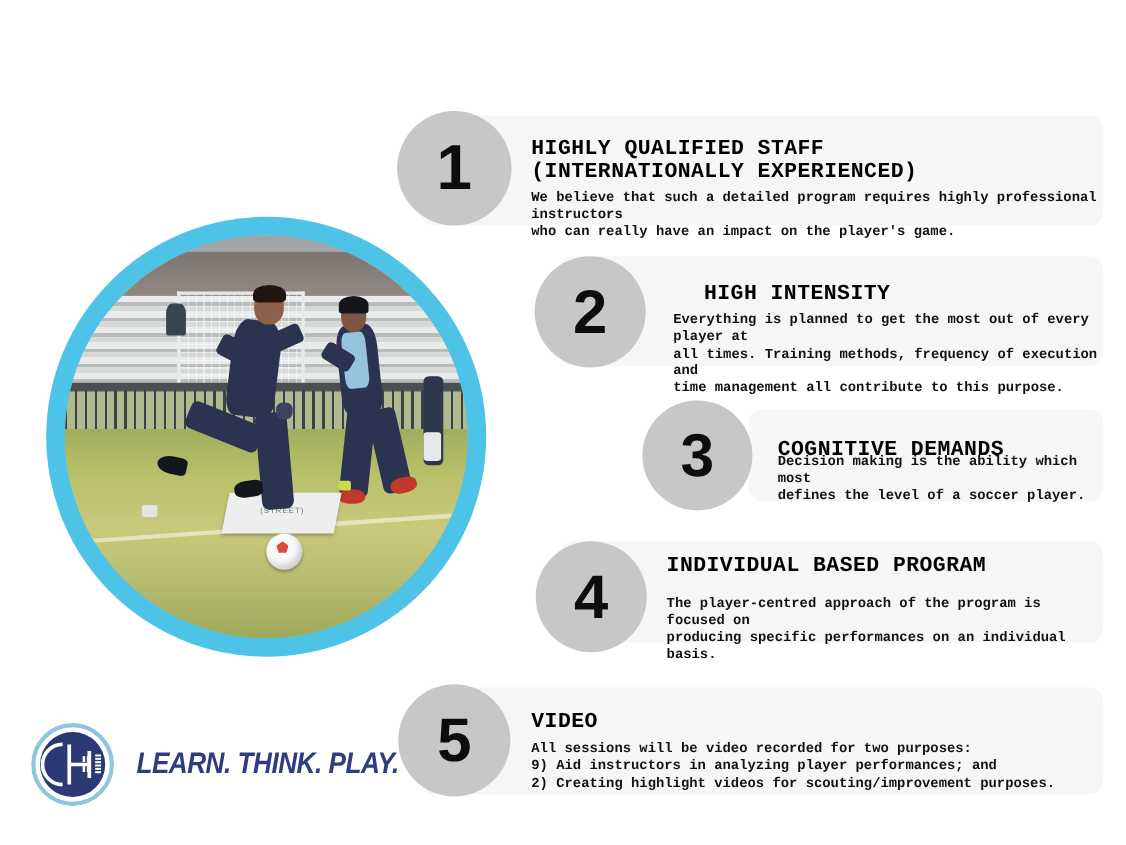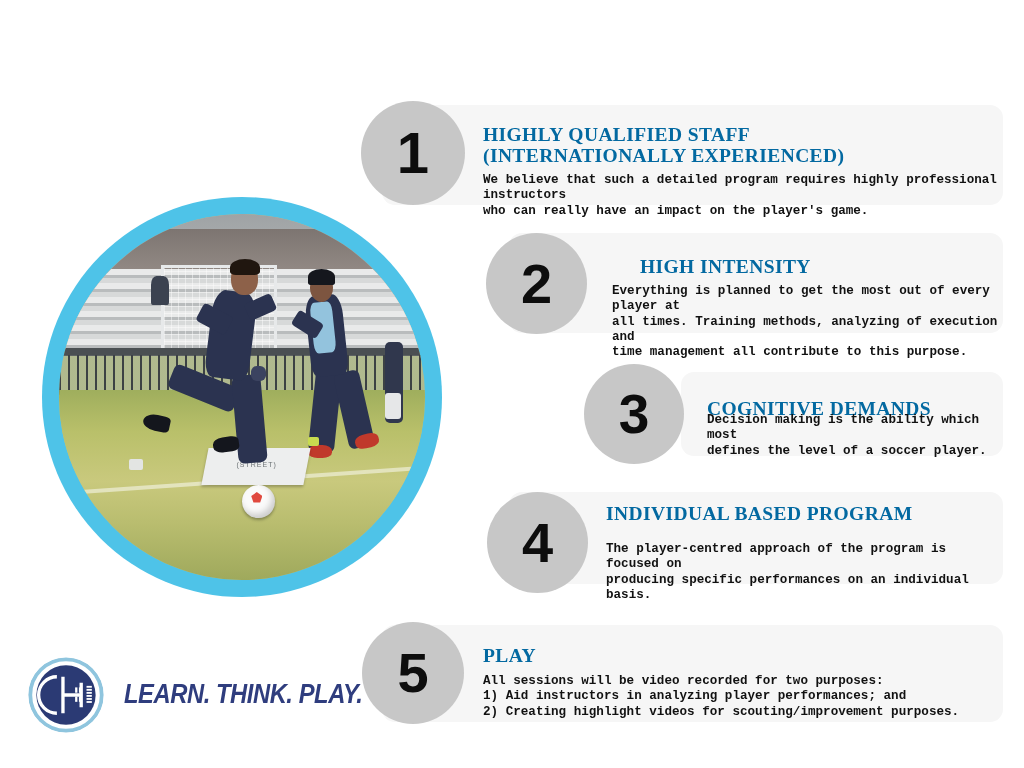--- a/index.html
+++ b/index.html
@@ -140,25 +140,25 @@
     display: flex;
     align-items: center;
     justify-content: center;
     font-family: "Liberation Sans", sans-serif;
     font-weight: 700;
     color: #0d0d0d;
     line-height: 1;
   }
   .benefit-title {
     position: absolute;
-    font-family: Liberation Serif, serif;
+    font-family: Liberation Mono, monospace;
     font-weight: 700;
     font-size: 19.5px;
     letter-spacing: 0.4px;
-    color: #0369a1;
+    color: #000000;
     line-height: 1.07;
     white-space: pre-line;
   }
   .benefit-body {
     position: absolute;
     font-family: Liberation Mono, monospace;
     font-weight: 700;
     font-size: 12.6px;
     color: #111111;
     line-height: 1.22;
@@ -257,21 +257,21 @@
 who can really have an impact on the player's game.</div>
 </div>
 
 <div class="row">
   <div class="card" style="left:509px; top:233px; width:494px; height:100px;"></div>
   <div class="numcircle" style="left:486px; top:233px; width:101px; height:101px; font-size:56px;">
     <span>2</span>
   </div>
   <div class="benefit-title" style="left:640px; top:257px; width:390px;">HIGH INTENSITY</div>
   <div class="benefit-body" style="left:612px; top:284px; width:390px;">Everything is planned to get the most out of every player at
-all times. Training methods, analyzing of execution and
+all times. Training methods, frequency of execution and
 time management all contribute to this purpose.</div>
 </div>
 
 <div class="row">
   <div class="card" style="left:681px; top:372px; width:322px; height:84px;"></div>
   <div class="numcircle" style="left:584px; top:364px; width:100px; height:100px; font-size:55px;">
     <span>3</span>
   </div>
   <div class="benefit-title" style="left:707px; top:387px; width:300px;margin-top:12px;">COGNITIVE DEMANDS</div>
   <div class="benefit-body" style="left:707px; top:413px; width:295px;">Decision making is the ability which most
@@ -286,23 +286,23 @@
   <div class="benefit-title" style="left:606px; top:504px; width:395px;">INDIVIDUAL BASED PROGRAM</div>
   <div class="benefit-body" style="left:606px; top:542px; width:395px;">The player-centred approach of the program is focused on
 producing specific performances on an individual basis.</div>
 </div>
 
 <div class="row">
   <div class="card" style="left:382px; top:625px; width:621px; height:97px;"></div>
   <div class="numcircle" style="left:362px; top:622px; width:102px; height:102px; font-size:56px;">
     <span>5</span>
   </div>
-  <div class="benefit-title" style="left:483px; top:646px; width:515px;">PLAY</div>
+  <div class="benefit-title" style="left:483px; top:646px; width:515px;">VIDEO</div>
   <div class="benefit-body" style="left:483px; top:674px; width:515px;">All sessions will be video recorded for two purposes:
-1) Aid instructors in analyzing player performances; and
+9) Aid instructors in analyzing player performances; and
 2) Creating highlight videos for scouting/improvement purposes.</div>
 </div>
 
 <div id="brand">
   <svg id="logo-badge" viewBox="0 0 100 100">
     <circle cx="50" cy="50" r="48" fill="#ffffff"></circle>
     <circle cx="50" cy="50" r="47" fill="none" stroke="#8fc5de" stroke-width="5"></circle>
     <circle cx="50" cy="50" r="41.5" fill="none" stroke="#ffffff" stroke-width="2"></circle>
     <circle cx="50" cy="50" r="39" fill="#2b3a74"></circle>
     <g fill="none" stroke="#ffffff" stroke-width="4.4">

